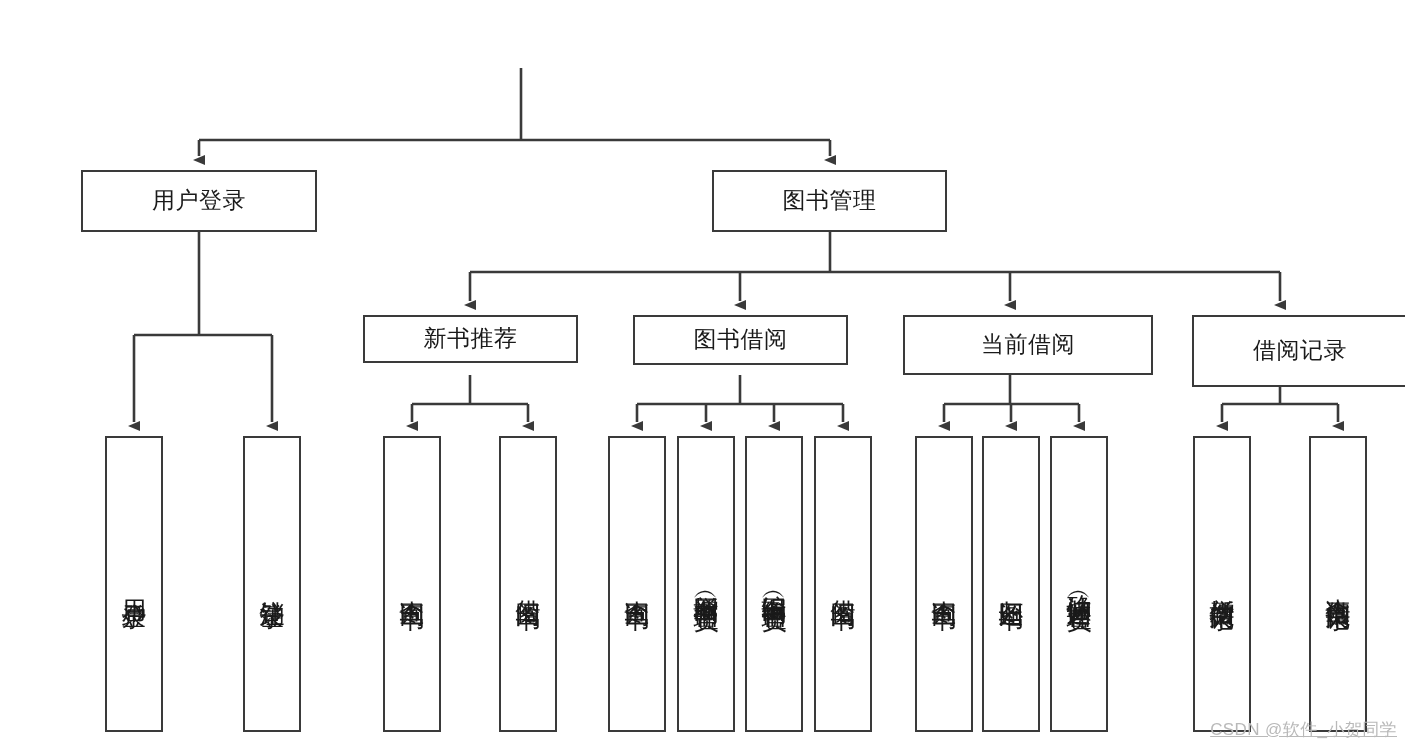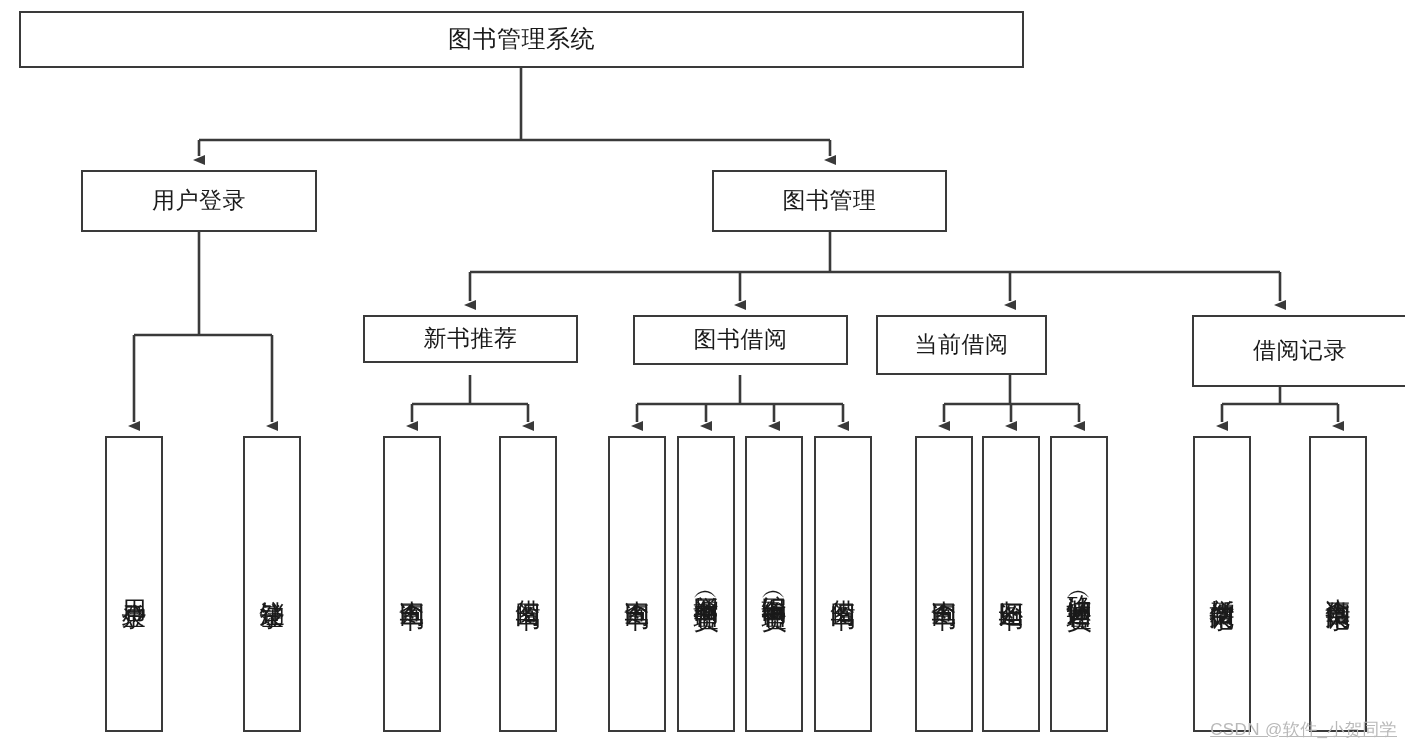--- a/index.html
+++ b/index.html
@@ -125,38 +125,35 @@
       <path d="M 1011 404 L 1011 422" marker-end="url(#arrow)"></path>
       <path d="M 1079 404 L 1079 422" marker-end="url(#arrow)"></path>
 
       <path d="M 1280 375 L 1280 404"></path>
       <path d="M 1222 404 L 1338 404"></path>
       <path d="M 1222 404 L 1222 422" marker-end="url(#arrow)"></path>
       <path d="M 1338 404 L 1338 422" marker-end="url(#arrow)"></path>
     </g>
   </svg>
 
-  <div class="node horiz root" style="left:19px; top:11px; width:1005px; height:57px;">
-    <span class="label">图书管理系统</span>
-  </div>
 
   <div class="node horiz" style="left:81px; top:170px; width:236px; height:62px;">
     <span class="label">用户登录</span>
   </div>
   <div class="node horiz" style="left:712px; top:170px; width:235px; height:62px;">
     <span class="label">图书管理</span>
   </div>
 
   <div class="node horiz" style="left:363px; top:315px; width:215px; height:48px;">
     <span class="label">新书推荐</span>
   </div>
   <div class="node horiz" style="left:633px; top:315px; width:215px; height:50px;">
     <span class="label">图书借阅</span>
   </div>
-  <div class="node horiz" style="left:876px; top:315px; width:171px; height:60px;font-family:Liberation Serif, serif;">
+  <div class="node horiz" style="left:903px; top:315px; width:250px; height:60px;font-family:Liberation Serif, serif;">
     <span class="label">当前借阅</span>
   </div>
   <div class="node horiz" style="left:1172px; top:315px; width:216px; height:72px;margin-left:20px;">
     <span class="label">借阅记录</span>
   </div>
 
   <div class="node vert" style="left:105px; top:436px; width:58px; height:296px;">
     <span class="label">用户登录</span>
   </div>
   <div class="node vert" style="left:243px; top:436px; width:58px; height:296px;">

